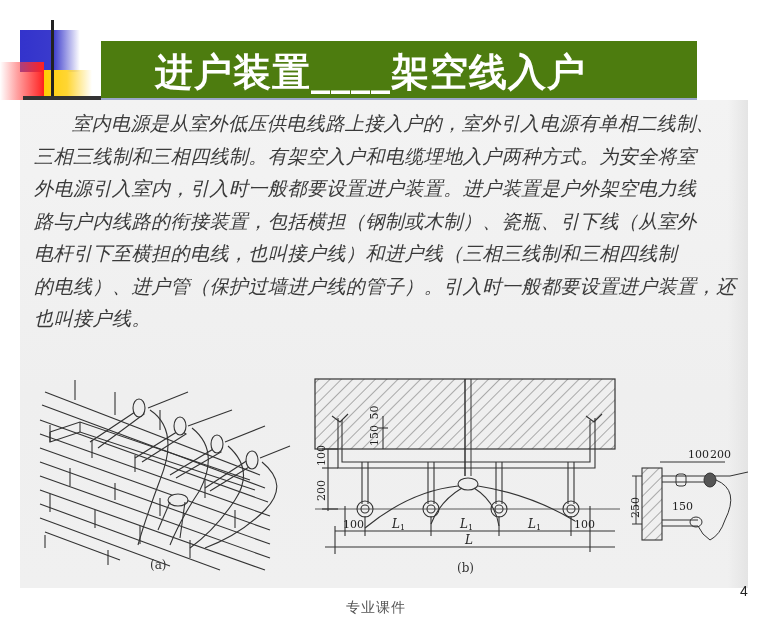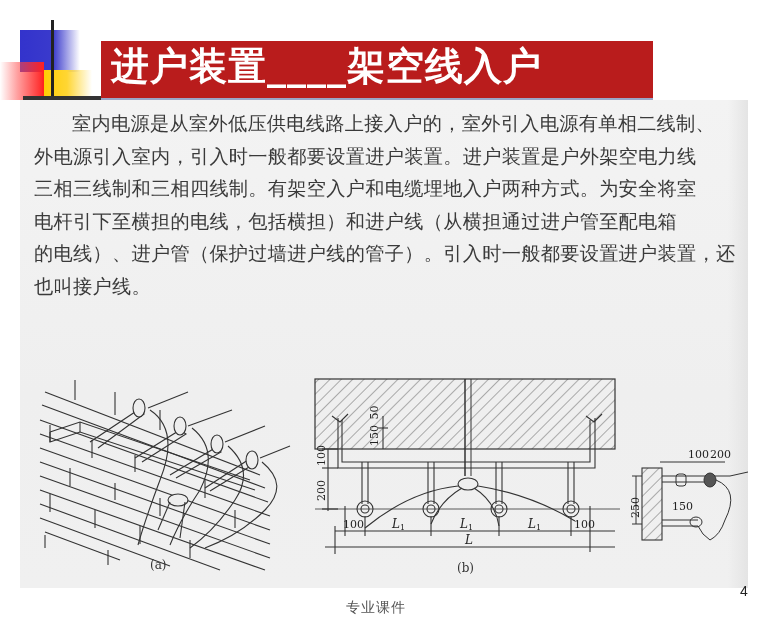--- a/index.html
+++ b/index.html
@@ -14,23 +14,23 @@
     background: linear-gradient(to right, #3333cc 0%, #3a3acc 55%, rgba(60,60,210,0) 100%); }
   .deco .yellow { position: absolute; left: 42px; top: 70px; width: 50px; height: 34px;
     background: linear-gradient(to right, #ffcc00 0%, #ffd633 50%, rgba(255,220,80,0) 100%); }
   .deco .red { position: absolute; left: 0; top: 62px; width: 44px; height: 38px;
     background: linear-gradient(to left, #ff2020 0%, rgba(255,80,80,0.55) 60%, rgba(255,150,150,0) 100%); }
   .deco .vline { position: absolute; left: 51px; top: 20px; width: 3px; height: 84px; background: #222; }
   .deco .hline { position: absolute; left: 23px; top: 96px; width: 80px; height: 4px; background: #333; }
 
   .title-bar {
     position: absolute; left: 101px; top: 41px; width: 552px; height: 57px;
-    background: #b91c1c;
+    background: #4d7c0f;
     box-shadow: 0 2px 0 #9aa6c8;
-    display: flex; align-items: flex-start;
+    display: flex; align-items: flex-end; padding-left: 44px;
   }
   .title-bar .title {
     color: #fff; font-size: 38px; font-weight: bold; padding-left: 10px; letter-spacing: 1px;
     font-family: "DejaVu Sans", sans-serif;
   }
 
   
   .scan {
     position: absolute; left: 20px; top: 100px; width: 728px; height: 488px;
     background: linear-gradient(180deg, #f3f3f3 0%, #efefef 60%, #f0f0f0 100%);
@@ -38,21 +38,21 @@
   .scan .fade-right {
     position: absolute; right: 0; top: 0; width: 20px; height: 100%;
     background: linear-gradient(to right, rgba(255,255,255,0), #e4e4e4);
   }
   .paragraph {
     position: absolute; left: 14px; top: 8px; width: 720px;
     font-family: "DejaVu Serif", "Liberation Serif", serif;
     font-size: 19.2px; line-height: 32.5px; color: #3a3a3a;
     text-align: justify;
   }
-  .paragraph .line { display: block; white-space: nowrap; letter-spacing: 0.3px; }
+  .paragraph .line { display: block; white-space: nowrap; letter-spacing: 0.3px; font-style: italic; }
   .paragraph .line.indent { padding-left: 38px; }
 
   .figure { position: absolute; text-decoration: underline; }
   .fig-a { left: 20px; top: 370px; width: 285px; height: 215px; }
   .fig-b { left: 310px; top: 376px; width: 320px; height: 200px; }
   .fig-c { left: 630px; top: 440px; width: 120px; height: 110px; }
   .caption {
     position: absolute; font-family: "DejaVu Serif", serif; font-size: 12px; color: #333;
   }
   .dim { font-family: "DejaVu Serif", serif; font-size: 11px; fill: #222; }
@@ -80,23 +80,24 @@
 </div>
 
 <div class="title-bar">
   <span class="title">进户装置____架空线入户</span>
 </div>
 
 <div class="scan">
   <div class="fade-right"></div>
   <div class="paragraph">
     <span class="line indent">室内电源是从室外低压供电线路上接入户的，室外引入电源有单相二线制、</span>
+    <span class="line">三相三线制和三相四线制。有架空入户和电缆埋地入户两种方式。为安全将室</span>
     <span class="line">外电源引入室内，引入时一般都要设置进户装置。进户装置是户外架空电力线</span>
-    <span class="line">三相三线制和三相四线制。有架空入户和电缆埋地入户两种方式。为安全将室</span>
-    <span class="line">电杆引下至横担的电线，包括横担）和进户线（从横担通过进户管至配电箱</span>
+    <span class="line">路与户内线路的衔接装置，包括横担（钢制或木制）、瓷瓶、引下线（从室外</span>
+    <span class="line">电杆引下至横担的电线，也叫接户线）和进户线（三相三线制和三相四线制</span>
     <span class="line">的电线）、进户管（保护过墙进户线的管子）。引入时一般都要设置进户装置，还</span>
     <span class="line">也叫接户线。</span>
   </div>
 </div>
 
 <div class="figure fig-a">
   <svg width="285" height="215" viewBox="0 0 285 215">
     <g stroke="#333" stroke-width="1.1" fill="none">
 
       <path d="M25 22 L240 105"></path>

